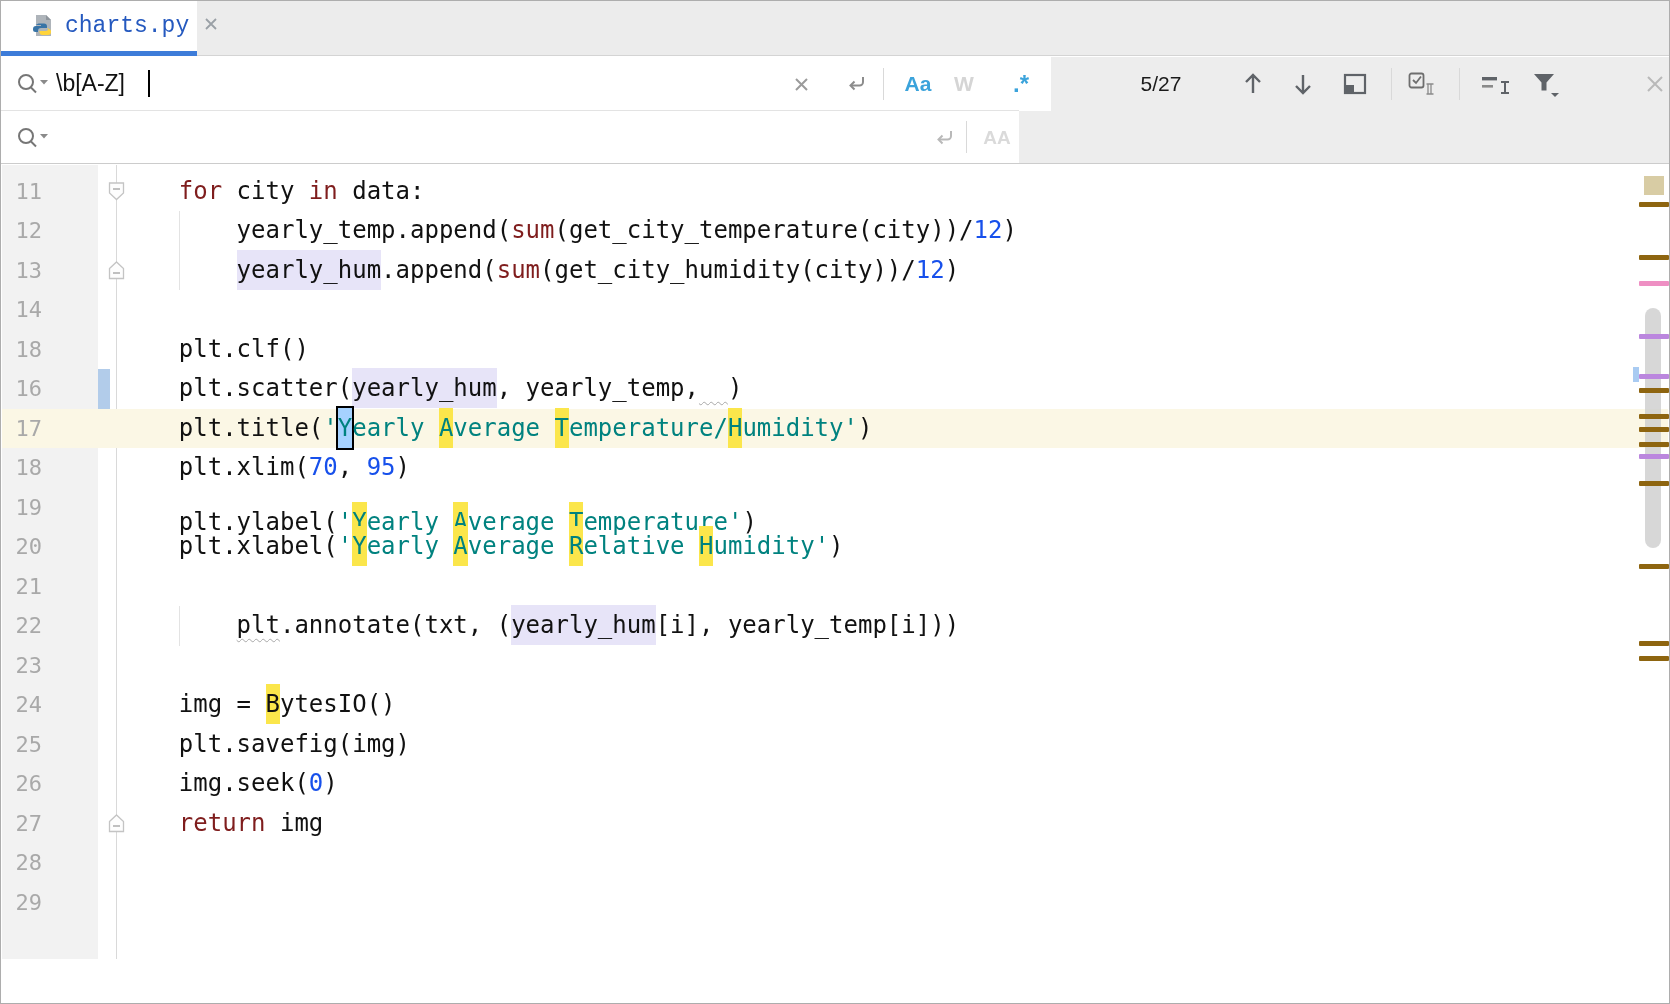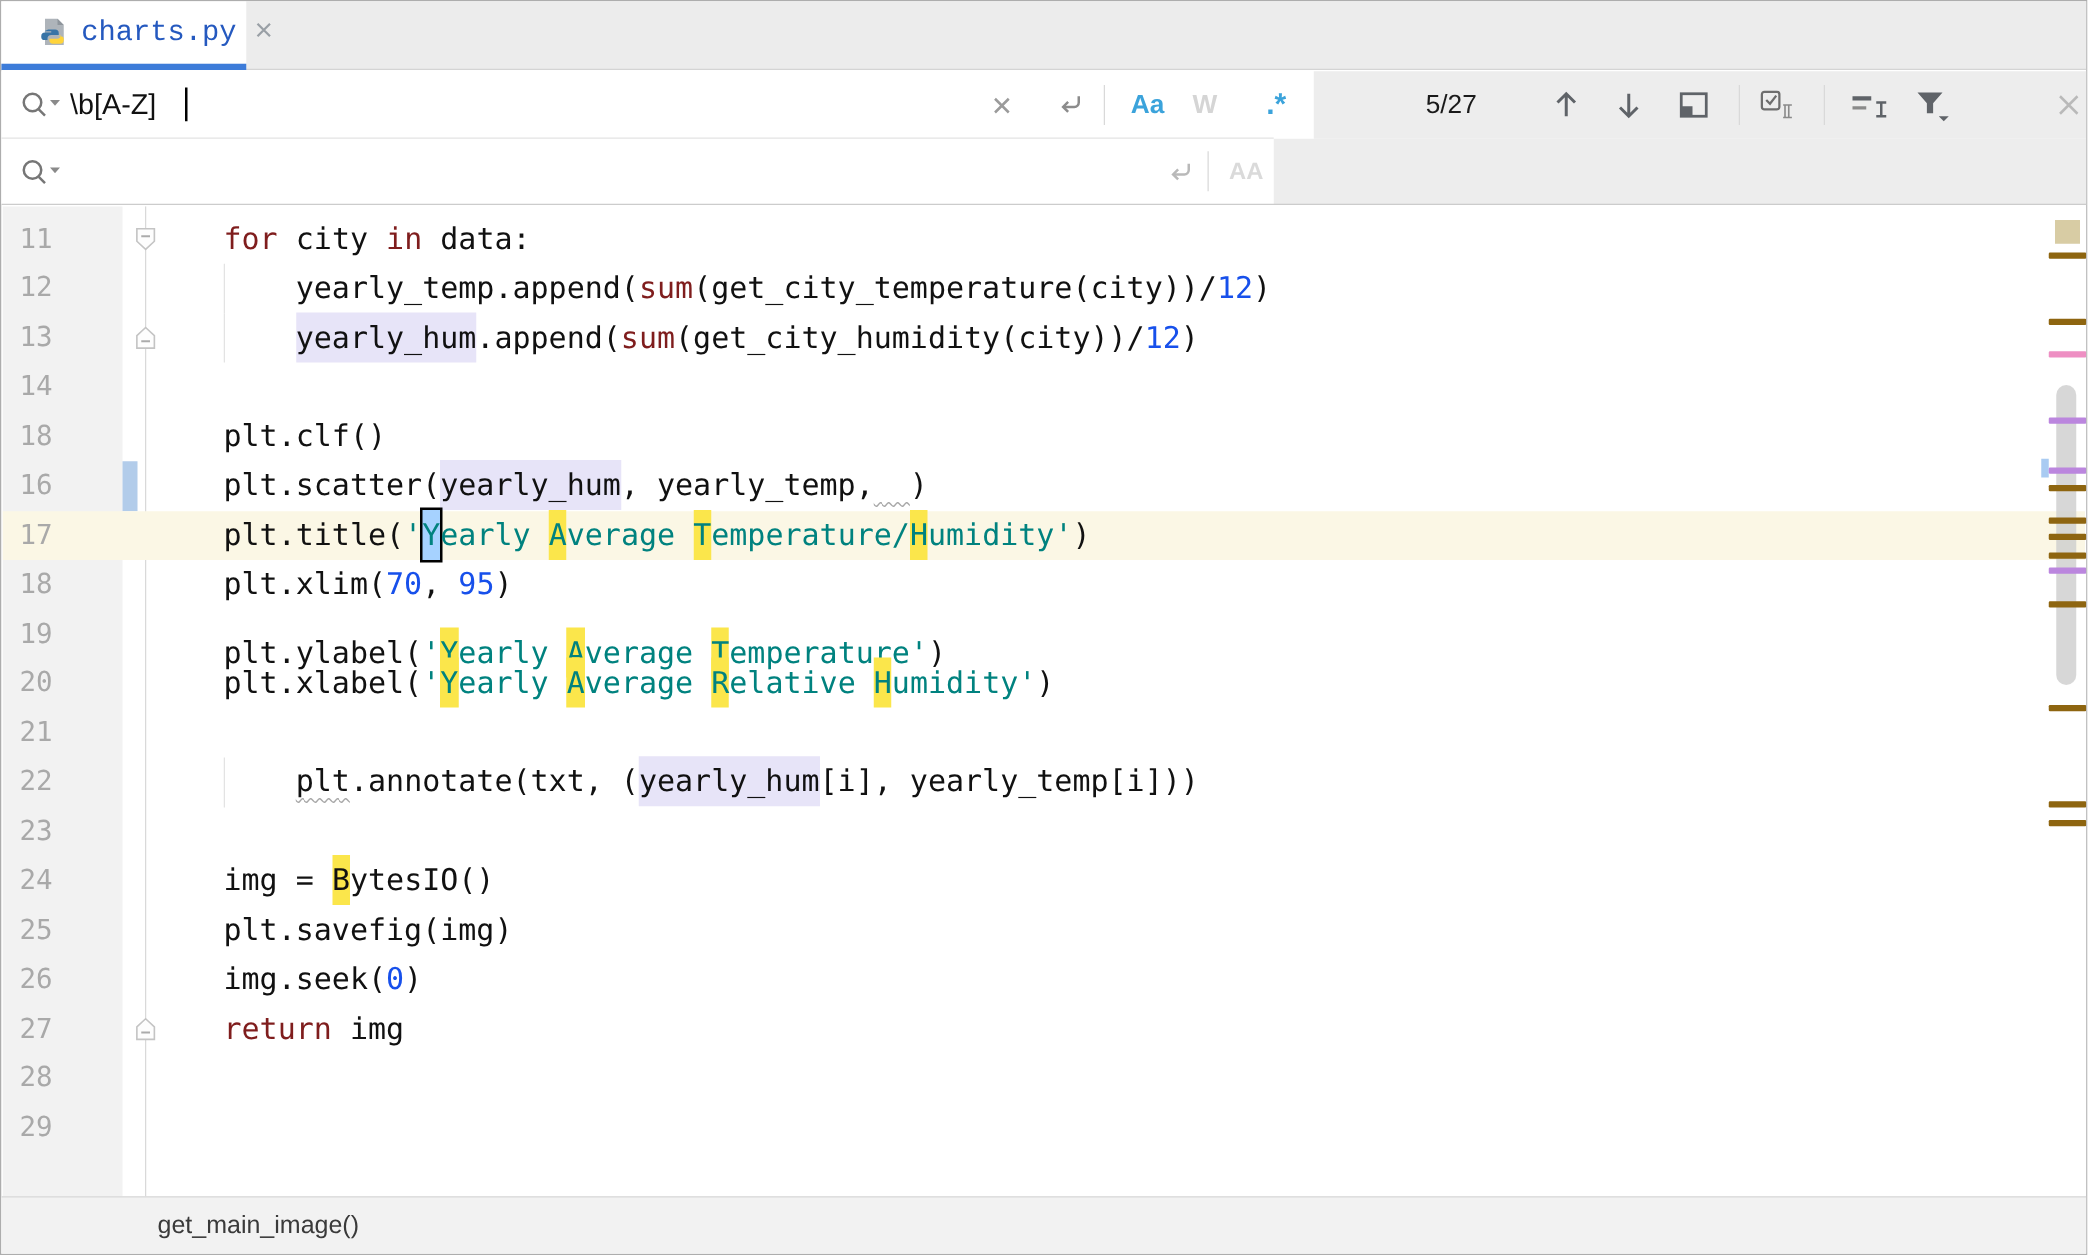--- a/index.html
+++ b/index.html
@@ -245,23 +245,20 @@
       <div class="code-line" style="top: 678px;"></div>
       <div class="line-num" style="top: 717.5px;">29</div>
       <div class="code-line" style="top: 717.5px;"></div>
     </div>
 
   <div class="analysis-square" style="background: rgb(216, 204, 164);"></div>
   <div class="scroll-thumb" style="top: 307px; height: 240px;"></div>
   <div id="stripe"></div>
   <div class="pos-tick"></div>
 
-  <div id="statusbar">
-    <span class="crumb">get_main_image()</span>
-  </div>
 
 <div class="stripe-mark" style="top: 201px; background: rgb(142, 101, 16);"></div>
     <div class="stripe-mark" style="top: 254px; background: rgb(142, 101, 16);"></div>
     <div class="stripe-mark" style="top: 280px; background: rgb(238, 143, 195);"></div>
     <div class="stripe-mark" style="top: 333px; background: rgb(187, 134, 222);"></div>
     <div class="stripe-mark" style="top: 373px; background: rgb(187, 134, 222);"></div>
     <div class="stripe-mark" style="top: 387px; background: rgb(142, 101, 16);"></div>
     <div class="stripe-mark" style="top: 413px; background: rgb(142, 101, 16);"></div>
     <div class="stripe-mark" style="top: 426px; background: rgb(142, 101, 16);"></div>
     <div class="stripe-mark" style="top: 441px; background: rgb(142, 101, 16);"></div>

